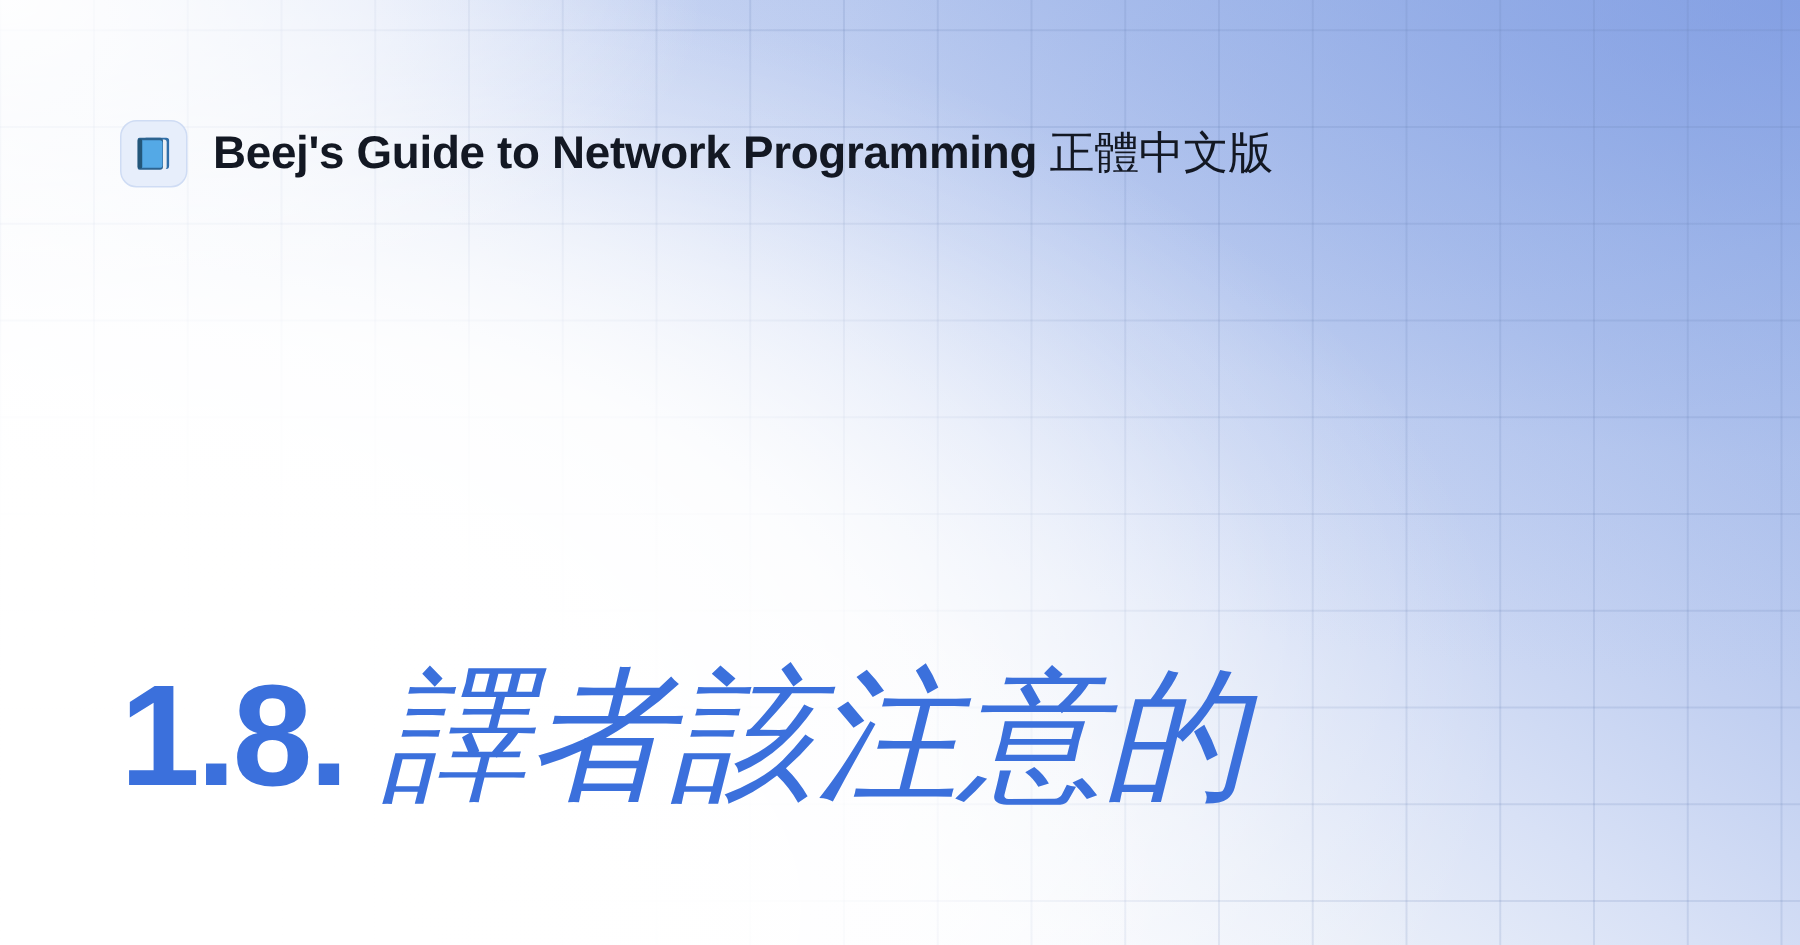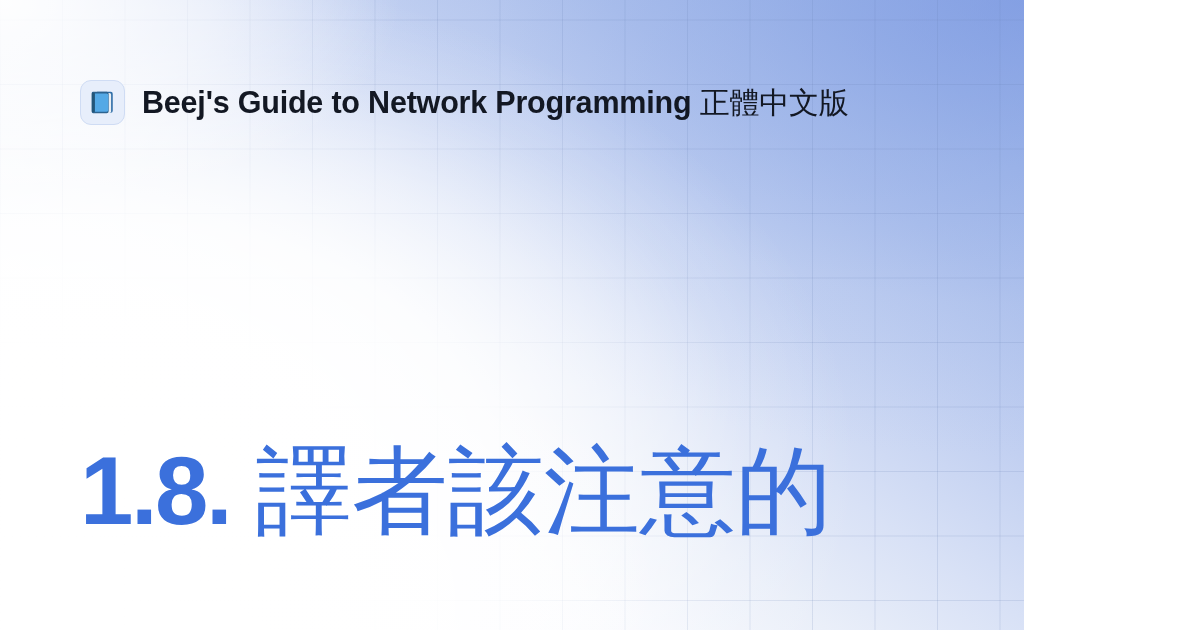--- a/index.html
+++ b/index.html
@@ -7,21 +7,21 @@
 
   html, body {
     width:1200px; height:630px;
     overflow:hidden;
     background:#ffffff;
     font-family:"Liberation Sans","DejaVu Sans",sans-serif;
   }
 
   .card {
     position:relative;
-    width:1024px; height:630px;
+    width:1200px; height:630px;
     overflow:hidden;
     background:#e5e5e5;
   }
 
   
   .bg-base {
     position:absolute; inset:0;
     background:
       linear-gradient(
         215deg,
@@ -139,20 +139,21 @@
   }
   .page-title .num {
     font-weight:700;
     letter-spacing:-2.5px;
     text-align:right;
   }
   .page-title .cjk {
     font-family:"DejaVu Sans","Liberation Sans",sans-serif;
     font-weight:400;
     letter-spacing:0px;
+    font-style:italic;
   }
 </style>
 </head>
 <body>
 
 <div class="card">
 
   <div class="bg-base"></div>
   <div class="bg-corner-glow"></div>
   <div class="bg-grid"></div>

